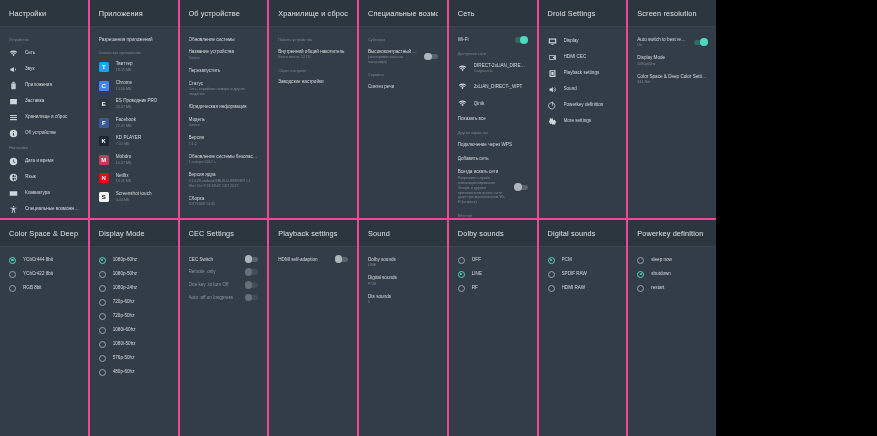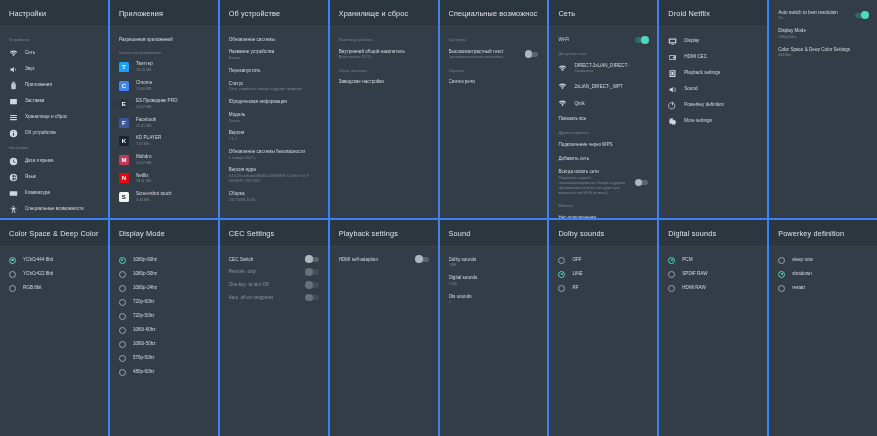--- a/index.html
+++ b/index.html
@@ -7,22 +7,22 @@
     width: 877px; height: 436px;
     background: #000;
     font-family: "Liberation Sans", sans-serif;
     overflow: hidden;
   }
   #grid {
     display: grid;
     grid-template-columns: repeat(8, 1fr);
     grid-template-rows: 218px 218px;
     gap: 2px;
-    width: 877px; height: 436px;
-    background: #3b82f6;
+    width: 716px; height: 436px;
+    background: #ec4899;
   }
   .panel {
     background: #333d47;
     overflow: hidden;
     position: relative;
     display: flex;
     flex-direction: column;
   }
   .panel-head {
     background: #2c363f;
@@ -473,21 +473,21 @@
         <div class="row">
           <div class="row-texts">
             <div class="lbl">Нет подключения</div>
           </div>
         </div>
       </div>
   </div>
 
   <div class="panel">
     <div class="panel-head">
-      <div class="panel-title">Droid Netflix</div>
+      <div class="panel-title">Droid Settings</div>
     </div>
     <div class="panel-body" id="droid-list">
         <div class="row">
           <span class="icn">
             <svg viewBox="0 0 24 24" fill="#cfd6dc">
               <path d="M2 4h20v13H2zM9 19h6v2H9z"></path>
               <rect x="5" y="7" width="14" height="7" fill="#333d47"></rect>
             </svg>
           </span>
           <div class="row-texts">
@@ -546,20 +546,23 @@
             </svg>
           </span>
           <div class="row-texts">
             <div class="lbl">More settings</div>
           </div>
         </div>
       </div>
   </div>
 
   <div class="panel">
+    <div class="panel-head">
+      <div class="panel-title">Screen resolution</div>
+    </div>
     <div class="panel-body" id="screenres-list">
         <div class="row">
           <div class="row-texts">
             <div class="lbl">Auto switch to best resolution</div>
             <div class="sub">On</div>
           </div>
           <div class="tgl on">
             <div class="knob"></div>
           </div>
         </div>

